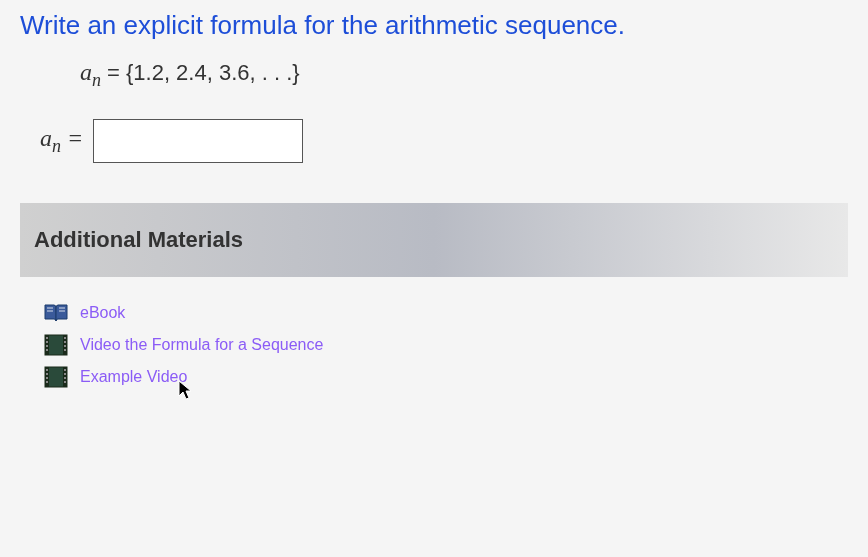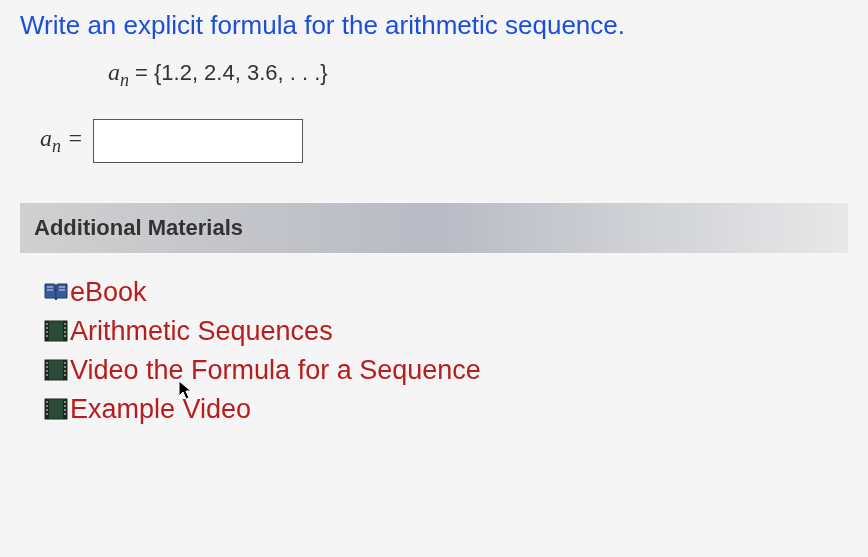--- a/index.html
+++ b/index.html
@@ -11,21 +11,21 @@
     }
     .question-text {
       font-size: 26px;
       color: #1d4ed8;
       margin-bottom: 18px;
       font-weight: 400;
     }
     .sequence-eq {
       font-size: 24px;
       color: #333;
-      margin-left: 88px;
+      margin-left: 60px;
       margin-bottom: 28px;
       font-style: italic;
       font-family: 'Times New Roman', serif;
     }
     .sequence-eq .sub { font-size: 18px; vertical-align: sub; }
     .sequence-eq .regular { font-style: normal; font-family: Verdana, Arial, sans-serif; font-size: 22px;}
     .answer-row {
       display: flex;
       align-items: center;
       margin-left: 20px;
@@ -42,39 +42,39 @@
     .answer-input {
       width: 210px;
       height: 44px;
       border: 1px solid #555;
       background: #fff;
       font-size: 20px;
       padding: 4px 8px;
     }
     .section-header {
       background: linear-gradient(90deg, #d0d0d0 0%, #b8bbc4 50%, #e8e8e8 100%);
-      padding: 12px 14px;
+      padding: 24px 14px;
       font-size: 22px;
       font-weight: bold;
       color: #333;
       margin-bottom: 24px;
     }
     .materials-list {
       padding-left: 22px;
     }
     .material-item {
       display: flex;
       align-items: center;
       margin-bottom: 8px;
       cursor: pointer;
     }
     .material-item .label {
-      font-size: 27px;
-      color: #b91c1c;
-      margin-left: 0;
+      font-size: 16px;
+      color: #8b5cf6;
+      margin-left: 10px;
     }
     .cursor {
       position: absolute;
       left: 178px;
       top: 380px;
       font-size: 20px;
       color: #000;
       pointer-events: none;
     }
     .icon-box { width: 28px; height: 24px; display: inline-flex; align-items: center; justify-content: center; flex-shrink: 0;}
@@ -107,38 +107,20 @@
         <path d="M24 2 L15 2 Q13 2 13 5 L13 18 Q13 16 15 16 L24 16 Z" fill="#3a5a9a" stroke="#1a3a6a" stroke-width="1"></path>
         <line x1="4" y1="5" x2="10" y2="5" stroke="#fff" stroke-width="0.8"></line>
         <line x1="4" y1="8" x2="10" y2="8" stroke="#fff" stroke-width="0.8"></line>
         <line x1="16" y1="5" x2="22" y2="5" stroke="#fff" stroke-width="0.8"></line>
         <line x1="16" y1="8" x2="22" y2="8" stroke="#fff" stroke-width="0.8"></line>
       </svg>
     </span>
     <span class="label">eBook</span>
   </div>
 
-  <div class="material-item">
-    <span class="icon-box">
-      <svg width="24" height="22" viewBox="0 0 24 22">
-        <rect x="1" y="1" width="22" height="20" fill="#2a4a3a" stroke="#1a2a1a" stroke-width="1"></rect>
-        <rect x="1" y="1" width="4" height="20" fill="#1a2a1a"></rect>
-        <rect x="19" y="1" width="4" height="20" fill="#1a2a1a"></rect>
-        <rect x="2" y="3" width="2" height="2" fill="#888"></rect>
-          <rect x="2" y="7" width="2" height="2" fill="#888"></rect>
-          <rect x="2" y="11" width="2" height="2" fill="#888"></rect>
-          <rect x="2" y="15" width="2" height="2" fill="#888"></rect>
-        <rect x="20" y="3" width="2" height="2" fill="#888"></rect>
-          <rect x="20" y="7" width="2" height="2" fill="#888"></rect>
-          <rect x="20" y="11" width="2" height="2" fill="#888"></rect>
-          <rect x="20" y="15" width="2" height="2" fill="#888"></rect>
-      </svg>
-    </span>
-    <span class="label">Arithmetic Sequences</span>
-  </div>
 
   <div class="material-item">
     <span class="icon-box">
       <svg width="24" height="22" viewBox="0 0 24 22">
         <rect x="1" y="1" width="22" height="20" fill="#2a4a3a" stroke="#1a2a1a" stroke-width="1"></rect>
         <rect x="1" y="1" width="4" height="20" fill="#1a2a1a"></rect>
         <rect x="19" y="1" width="4" height="20" fill="#1a2a1a"></rect>
         <rect x="2" y="3" width="2" height="2" fill="#888"></rect>
           <rect x="2" y="7" width="2" height="2" fill="#888"></rect>
           <rect x="2" y="11" width="2" height="2" fill="#888"></rect>

